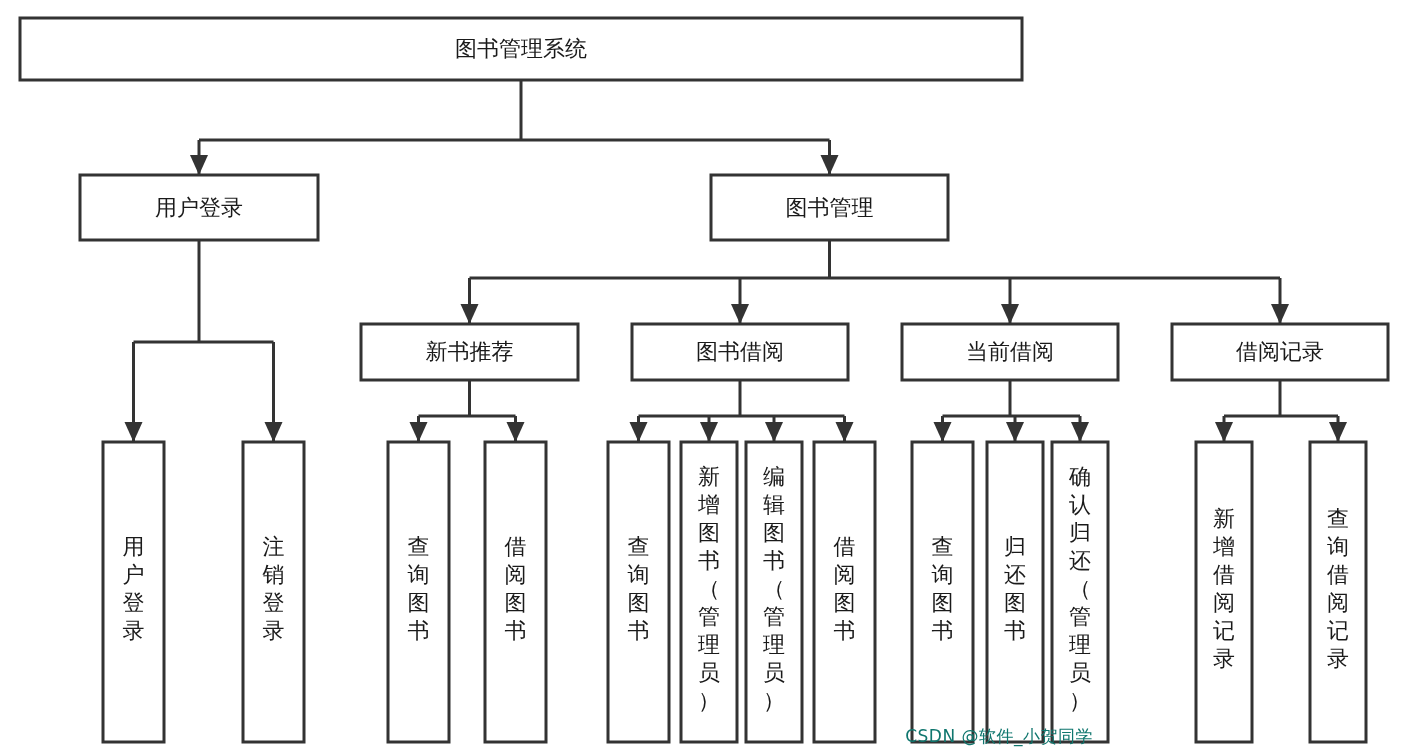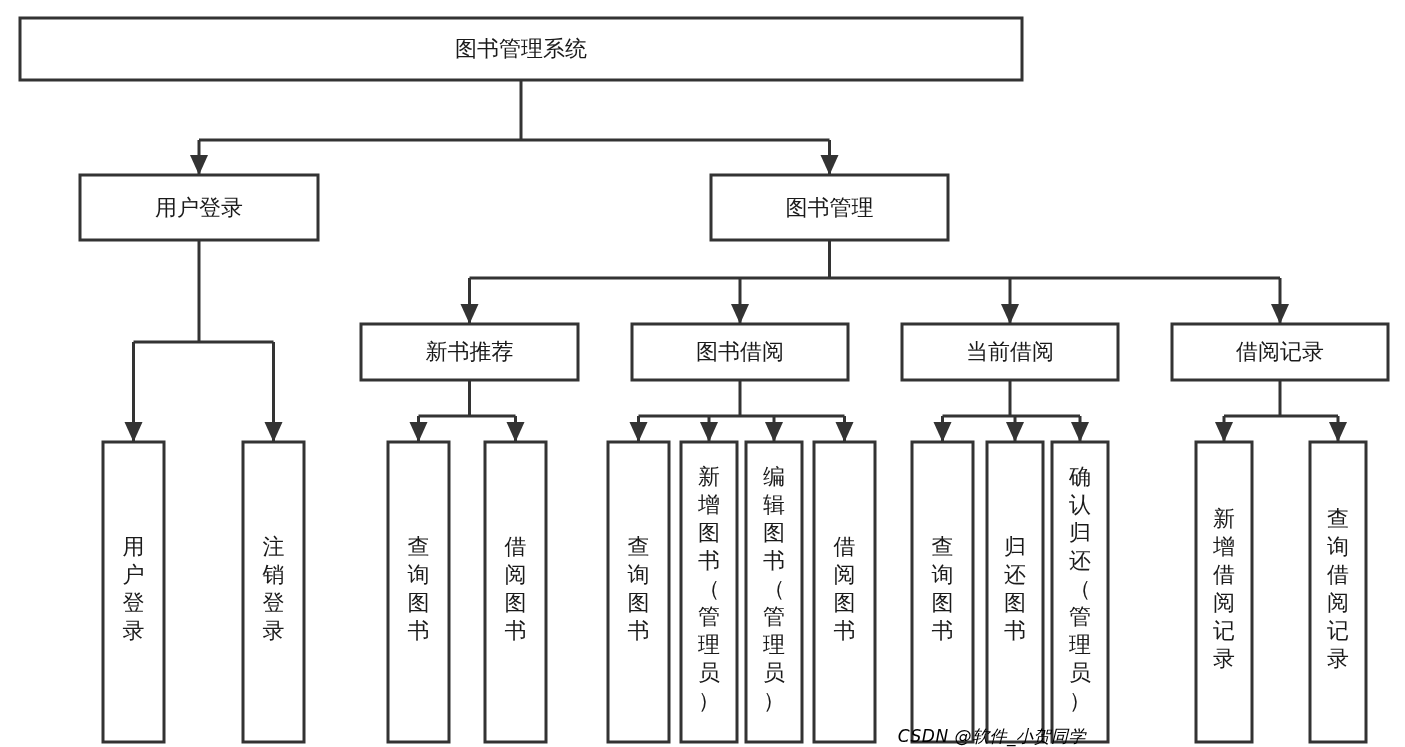--- a/index.html
+++ b/index.html
@@ -50,29 +50,28 @@
     dominant-baseline: middle;
   }
   .node-label-v {
     font-family: "DejaVu Sans", "Liberation Sans", sans-serif;
     font-size: 22px;
     fill: #1a1a1a;
     text-anchor: middle;
   }
   .watermark {
     position: absolute;
-    right: 24px;
+    right: 17px;
     bottom: 6px;
     font-family: "DejaVu Sans", "Liberation Sans", sans-serif;
     font-size: 17px;
-    color: #000000;
+    color: #0f766e;
     letter-spacing: 0.5px;
     white-space: nowrap;
     user-select: none;
-    font-style: italic;
   }
 </style>
 </head>
 <body>
 
 <div id="diagram-root">
 
   <svg id="flow-svg" viewBox="0 0 1405 747">
     <g id="connectors-layer">
         <path d="M 521 73 L 521 133" class="connector"></path>

